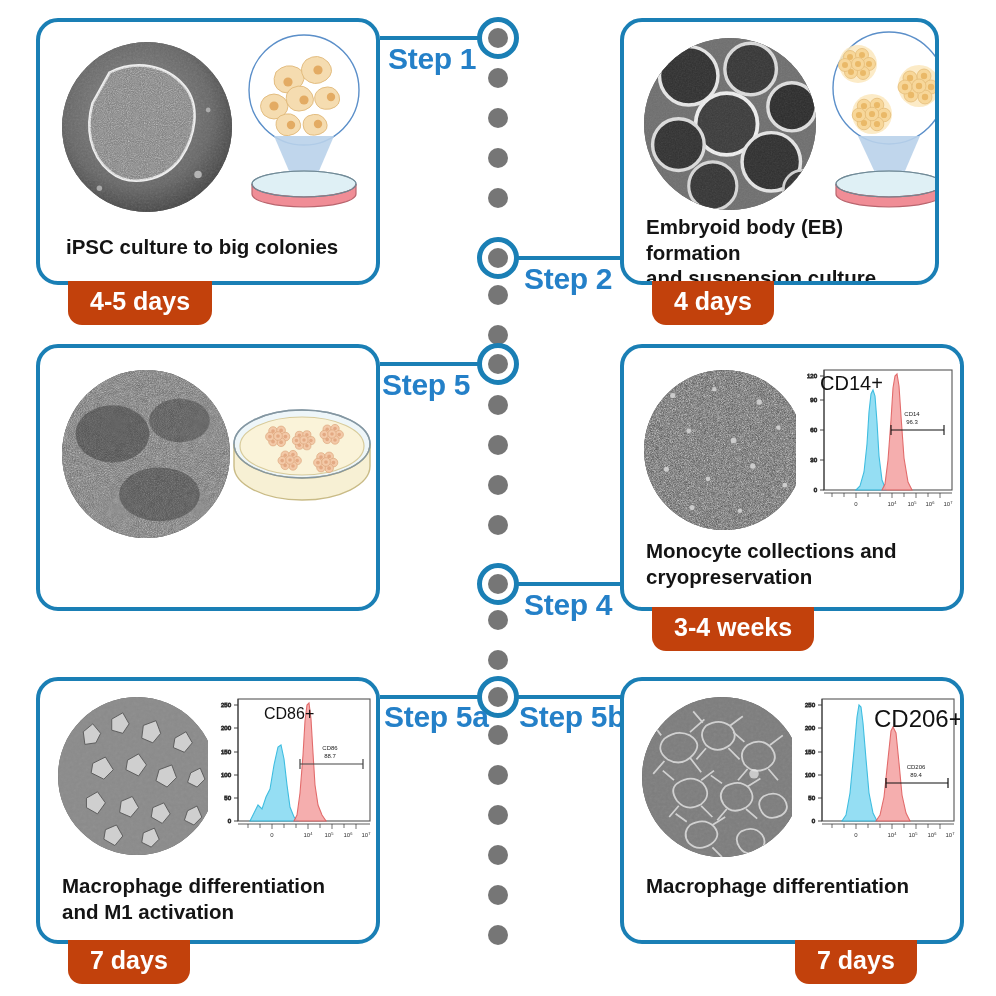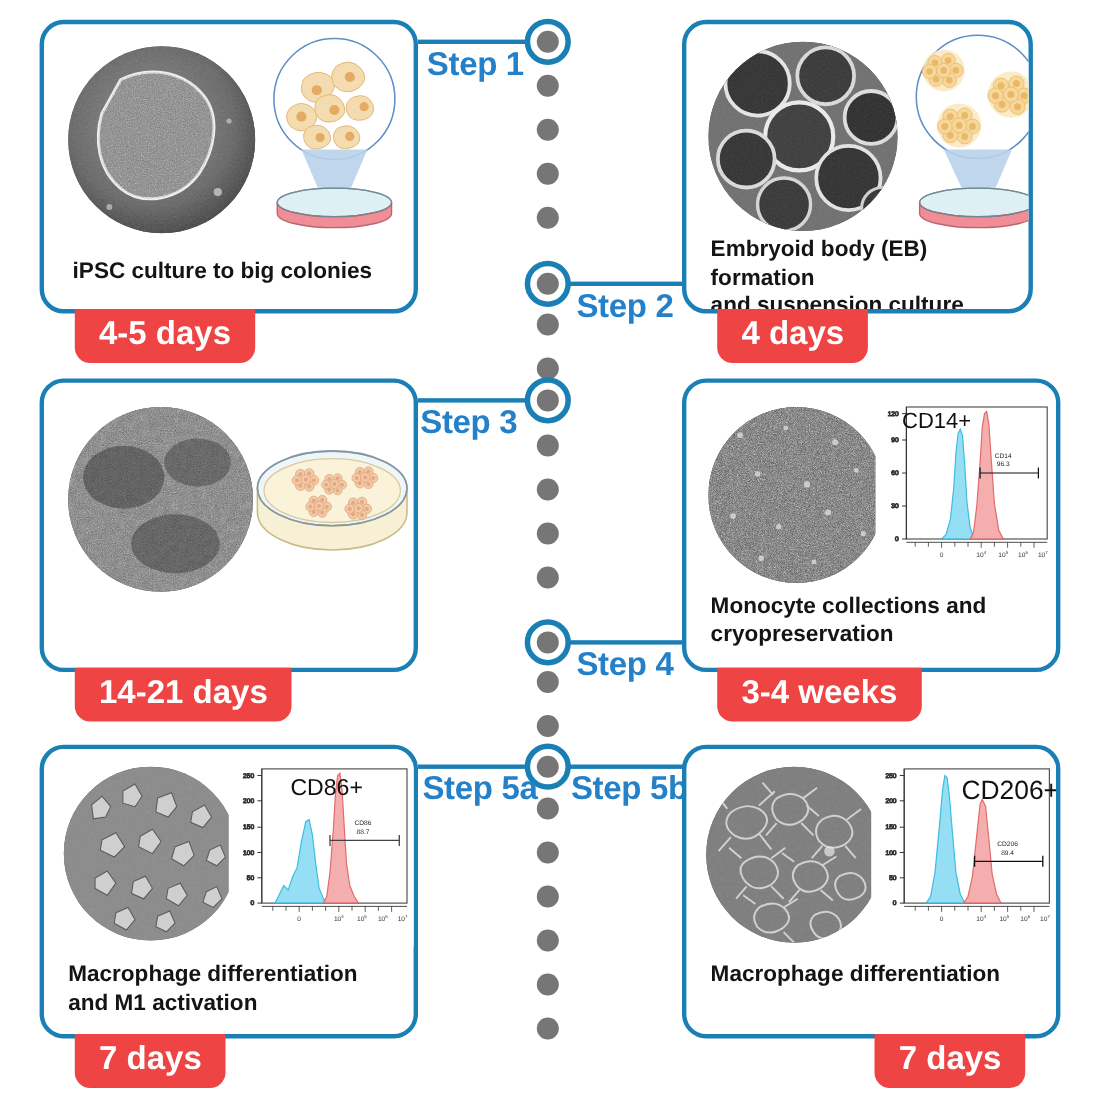--- a/index.html
+++ b/index.html
@@ -55,24 +55,24 @@
   .panel-inner{position:relative;width:100%;height:100%;}
   .caption{
     position:absolute;left:26px;right:14px;
     font-size:20.5px;font-weight:bold;color:#141414;
     line-height:1.25;
   }
 
   
   .badge{
     position:absolute;
-    background:#ef4444;
+    background:#c2410c;
     color:#ffffff;
     font-weight:bold;
-    font-size:30px;
+    font-size:25px;
     border-radius:0 0 14px 14px;
     padding:6px 22px 9px 22px;
     white-space:nowrap;
     box-sizing:border-box;
   }
 
   
   .micro{
     position:absolute;border-radius:50%;overflow:hidden;
     background:#5a5a5a;
@@ -127,21 +127,21 @@
 
   <div class="conn" style="left:380px;top:36px;width:98px"></div>
   <div class="conn" style="left:518px;top:256px;width:104px"></div>
   <div class="conn" style="left:380px;top:362px;width:98px"></div>
   <div class="conn" style="left:518px;top:582px;width:104px"></div>
   <div class="conn" style="left:380px;top:695px;width:98px"></div>
   <div class="conn" style="left:518px;top:695px;width:104px"></div>
 
   <div class="step-label" style="left:388px;top:42px">Step 1</div>
   <div class="step-label" style="left:524px;top:262px">Step 2</div>
-  <div class="step-label" style="left:382px;top:368px">Step 3</div>
+  <div class="step-label" style="left:382px;top:368px">Step 5</div>
   <div class="step-label" style="left:524px;top:588px">Step 4</div>
   <div class="step-label" style="left:384px;top:700px">Step 5a</div>
   <div class="step-label" style="left:519px;top:700px">Step 5b</div>
 
   <div class="panel" style="left:36px;top:18px;width:344px;height:267px">
     <div class="panel-inner">
       <div class="micro" style="left:22px;top:20px;width:170px;height:170px">
         <svg viewBox="0 0 100 100" preserveAspectRatio="none">
           <defs>
             <radialGradient id="m1g" cx="45%" cy="42%" r="62%">
@@ -460,21 +460,20 @@
             </g>
           </g>
           <ellipse cx="76" cy="56" rx="68" ry="34" fill="none" stroke="#8496a1" stroke-width="1.3"></ellipse>
         </svg>
       </div>
 
       <div class="caption" style="top:190px;left:22px">
       </div>
     </div>
   </div>
-  <div class="badge" style="left:68px;top:607px">14-21 days</div>
 
   <div class="panel" style="left:620px;top:344px;width:344px;height:267px">
     <div class="panel-inner">
       <div class="micro" style="left:20px;top:22px;width:160px;height:160px">
         <svg viewBox="0 0 100 100" preserveAspectRatio="none">
           <defs>
             <filter id="m4n">
                 <feTurbulence type="fractalNoise" baseFrequency="2.2" numOctaves="4"></feTurbulence>
               <feColorMatrix type="saturate" values="0"></feColorMatrix>
               <feComponentTransfer>
@@ -638,21 +637,21 @@
           <path d="M86 128 L89 122 L92 100 L95 62 L97 28 L99 12 L101 10 L103 26 L105 60 L107 92 L110 112 L114 122 L118 128 Z" fill="#f5a8a8" stroke="#e05f5f" stroke-width="1.1" opacity="0.92"></path>
           <g stroke="#444" stroke-width="1.2">
             <line x1="92" y1="71" x2="155" y2="71"></line>
             <line x1="92" y1="66" x2="92" y2="76"></line>
               <line x1="155" y1="66" x2="155" y2="76"></line>
           </g>
           <text x="122" y="57" font-family="Liberation Sans, sans-serif" font-size="6" fill="#222" text-anchor="middle">CD86</text>
           <text x="122" y="65" font-family="Liberation Sans, sans-serif" font-size="6" fill="#222" text-anchor="middle">88.7</text>
         </svg>
       </div>
-      <div class="flow-title" style="left:224px;top:24px;font-size:21px">CD86+</div>
+      <div class="flow-title" style="left:224px;top:24px;font-size:16px">CD86+</div>
 
       <div class="caption" style="top:192px;left:22px">
         <div>Macrophage differentiation</div>
         <div>and M1 activation</div>
       </div>
     </div>
   </div>
   <div class="badge" style="left:68px;top:940px">7 days</div>
 
   <div class="panel" style="left:620px;top:677px;width:344px;height:267px">

